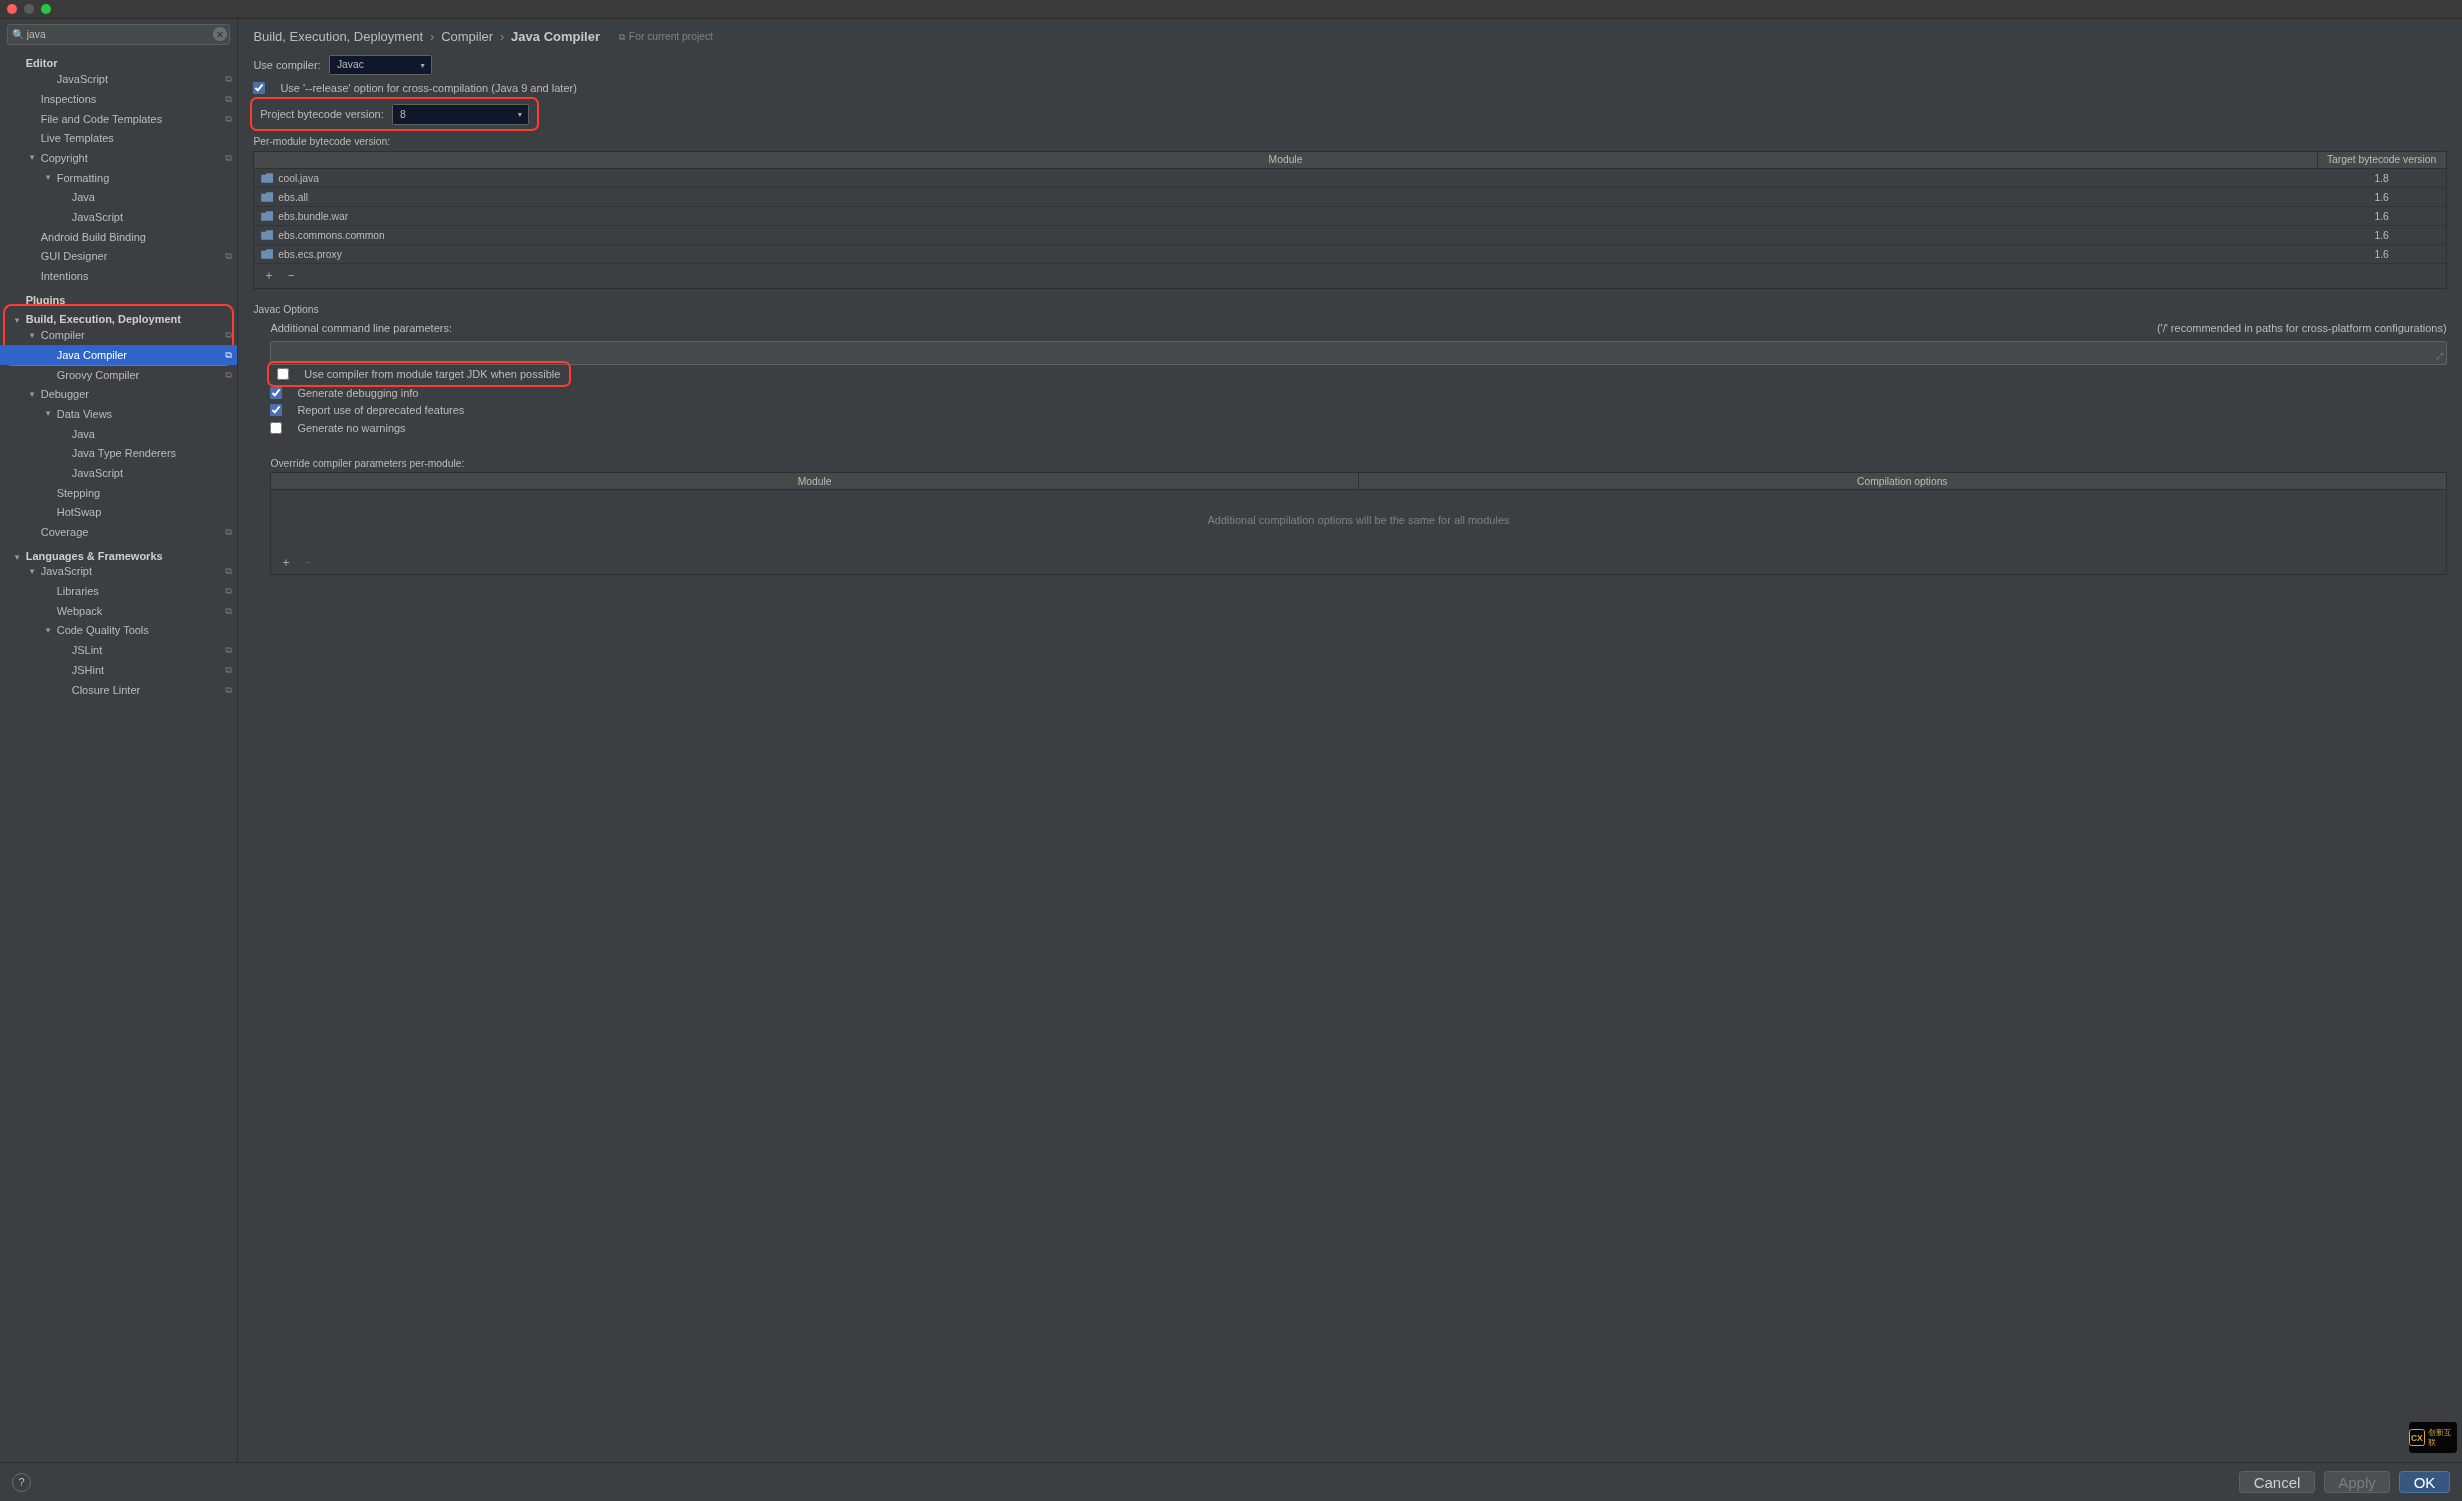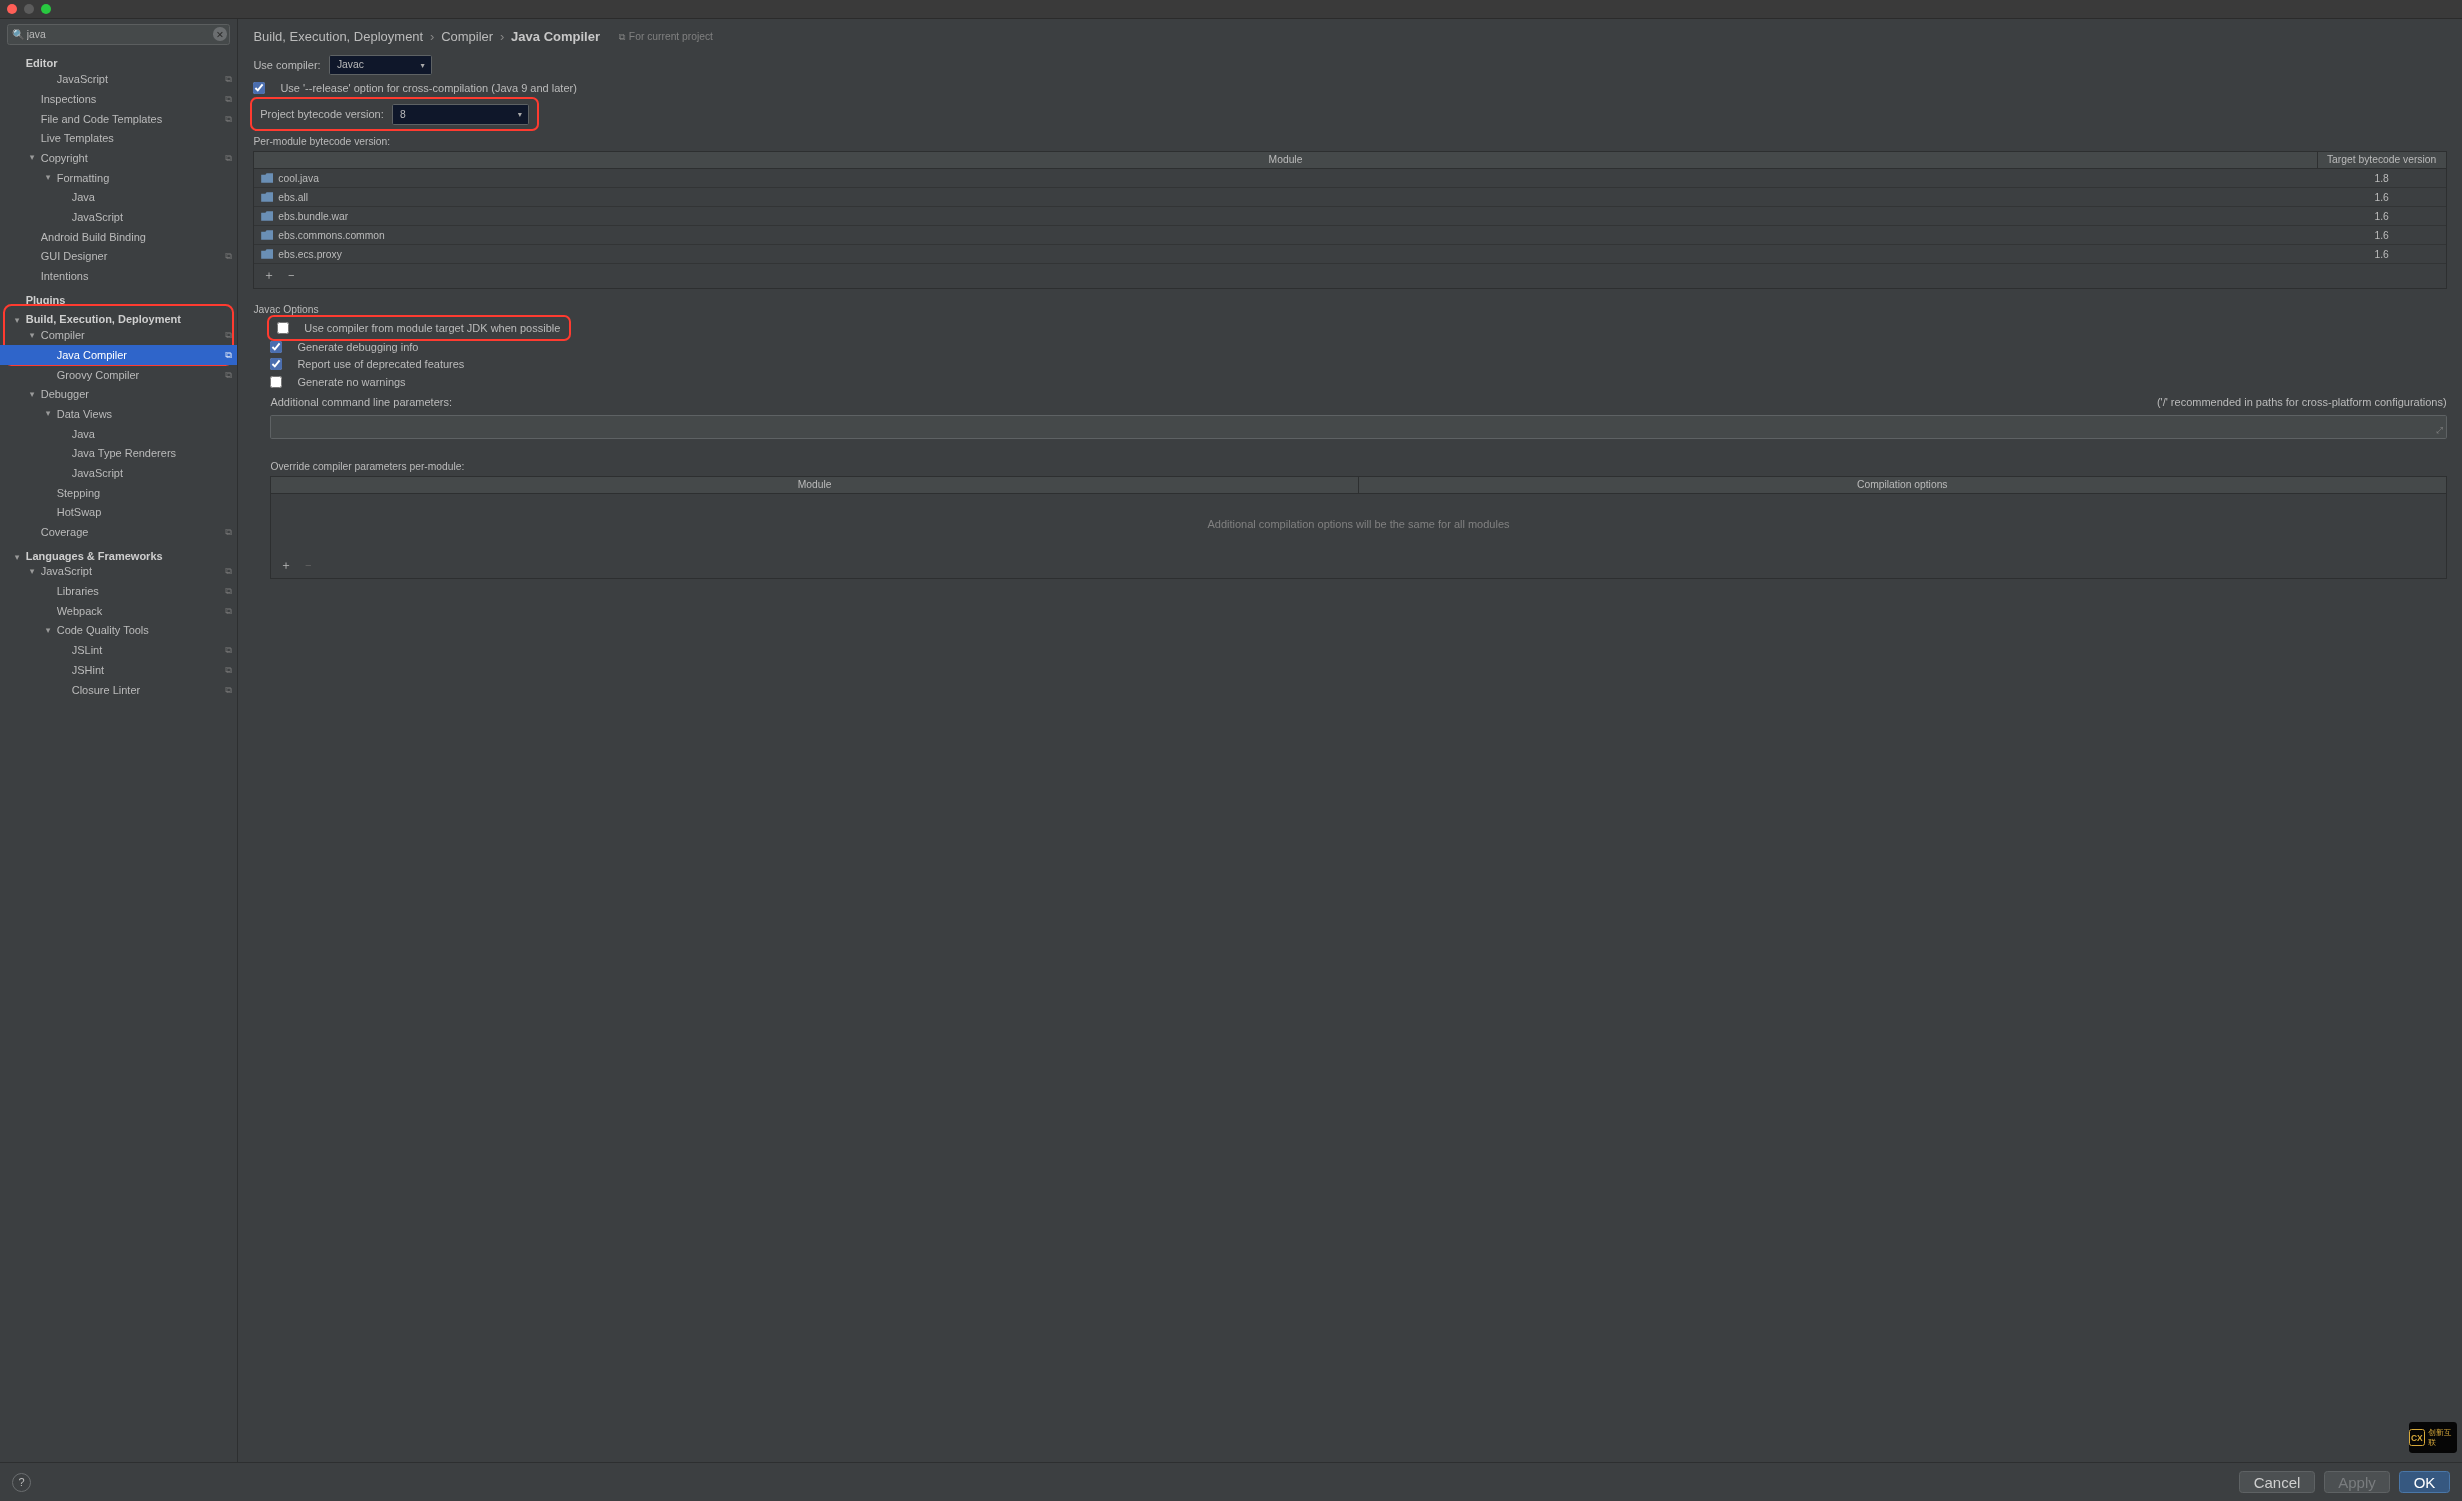--- a/index.html
+++ b/index.html
@@ -468,20 +468,30 @@
             <div class="c2">1.6</div>
           </div>
         </div>
       <div class="tbl-toolbar">
         <span>＋</span>
         <span>－</span>
       </div>
     </div>
 
     <div class="section-label" style="margin-top:15.4px">Javac Options</div>
+    <div class="inset" style="margin-top:6.8px">
+      <div class="row" style="justify-content:space-between">
+        <span>Additional command line parameters:</span>
+        <span style="color:#bbbbbb">('/' recommended in paths for cross-platform configurations)</span>
+      </div>
+      <div class="textarea">
+        <span class="expand">⤢</span>
+      </div>
+    </div>
+
     <div id="javacopts" class="inset">
         <div><div class="hl-inline" style="margin-bottom: 3.4px; display: inline-flex;">
             <label class="chk">
               <input type="checkbox" style="">
               <span>Use compiler from module target JDK when possible</span>
             </label>
           </div></div>
         <div>
           <div style="margin-bottom: 3.4px;"><label class="chk">
               <input type="checkbox" checked="" style="">
@@ -495,30 +505,20 @@
             </label></div>
         </div>
         <div>
           <div style="margin-bottom: 3.4px;"><label class="chk">
               <input type="checkbox" style="">
               <span>Generate no warnings</span>
             </label></div>
         </div>
       </div>
 
-    <div class="inset" style="margin-top:6.8px">
-      <div class="row" style="justify-content:space-between">
-        <span>Additional command line parameters:</span>
-        <span style="color:#bbbbbb">('/' recommended in paths for cross-platform configurations)</span>
-      </div>
-      <div class="textarea">
-        <span class="expand">⤢</span>
-      </div>
-    </div>
-
     <div class="inset" style="margin-top:22px">
       <div class="section-label">Override compiler parameters per-module:</div>
       <div class="tbl">
         <div class="tbl-head">
           <div style="flex:1">Module</div>
           <div style="flex:1">Compilation options</div>
         </div>
         <div class="empty-msg">Additional compilation options will be the same for all modules</div>
         <div class="tbl-toolbar">
           <span>＋</span>

